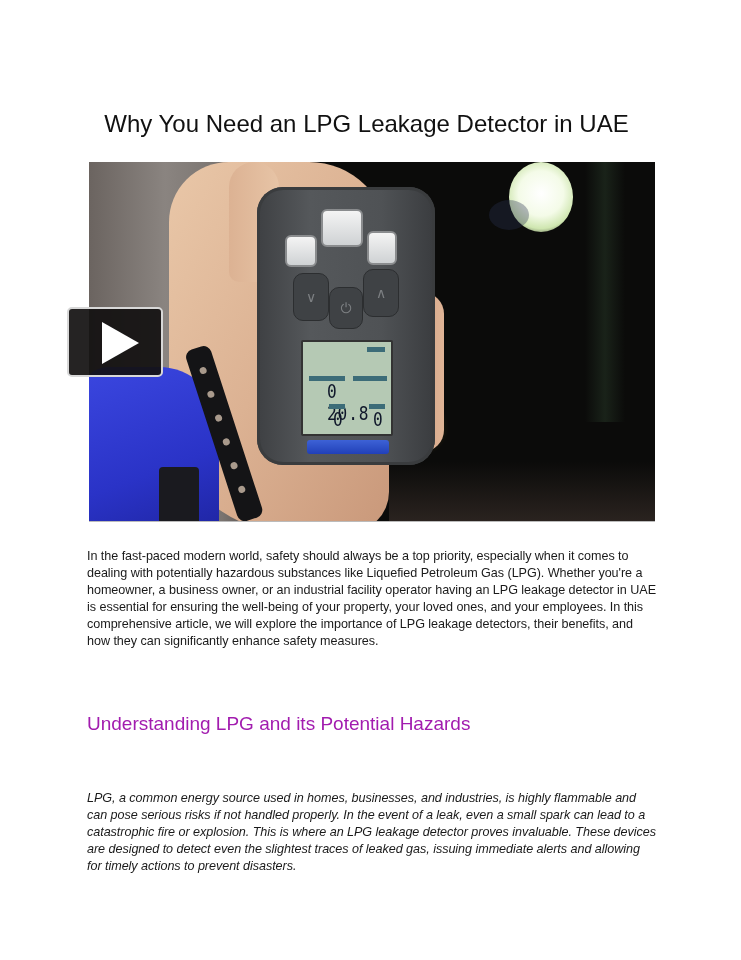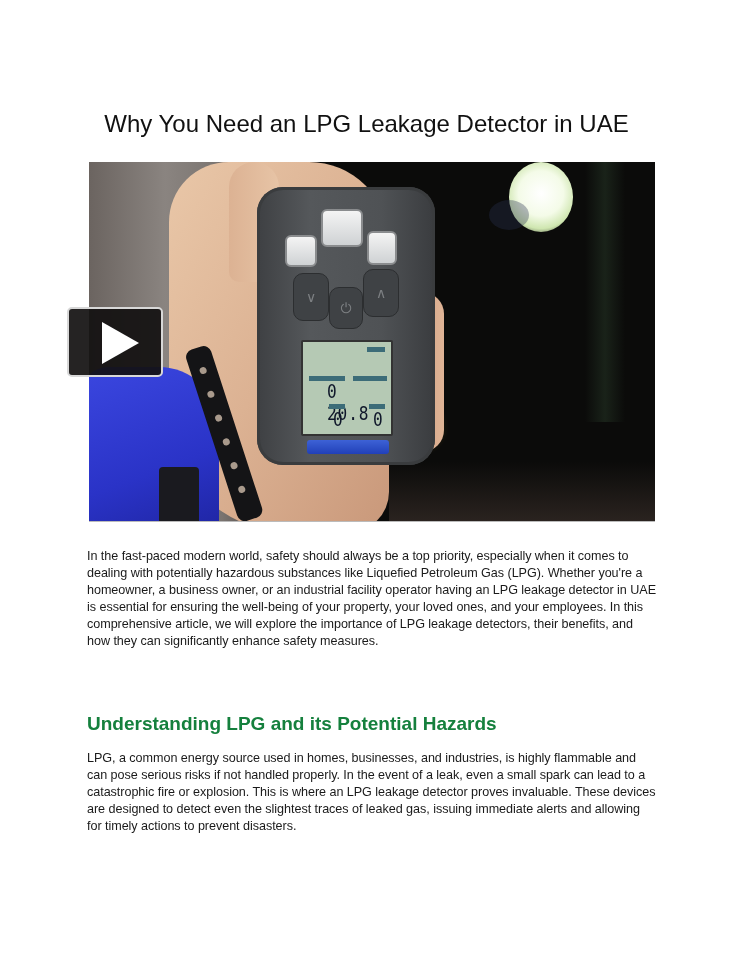--- a/index.html
+++ b/index.html
@@ -40,22 +40,22 @@
   .digits { position: absolute; font-size: 19px; letter-spacing: 1px; transform: scaleX(0.85); transform-origin: left; }
   .blue-bar { position: absolute; left: 50px; top: 253px; width: 82px; height: 14px; background: linear-gradient(180deg, #3d62d6, #2140b8); border-radius: 3px; }
 
   .play { position: absolute; left: 67px; top: 307px; width: 96px; height: 70px; background: rgba(18,16,16,0.92);
     border: 2px solid #d8d8d8; border-radius: 5px; box-sizing: border-box; cursor: pointer; }
   .play-tri { position: absolute; left: 33px; top: 13px; width: 0; height: 0;
     border-top: 21px solid transparent; border-bottom: 21px solid transparent; border-left: 37px solid #ffffff; }
 
   .para { position: absolute; left: 87px; width: 570px; margin: 0; font-size: 12.6px; line-height: 17px; color: #1a1a1a; letter-spacing: -0.05px; }
   .p1 { top: 548px; }
-  .h2 { position: absolute; left: 87px; top: 713px; margin: 0; font-size: 19px; font-weight: bold; color: #15803d; }
-  .p2 { top: 750px; }
+  .h2 { position: absolute; left: 87px; top: 713px; margin: 0; font-size: 19px; font-weight: normal; color: #a21caf; }
+  .p2 { top: 790px; font-style: italic; }
 </style>
 </head>
 <body>
 
 <h1 class="title">Why You Need an LPG Leakage Detector in UAE</h1>
 
 <div class="hero" title="Hand holding a portable gas detector with LCD display">
   <div class="bg-left"></div>
   <div class="pillar2"></div>
   <div class="bokeh"></div>

